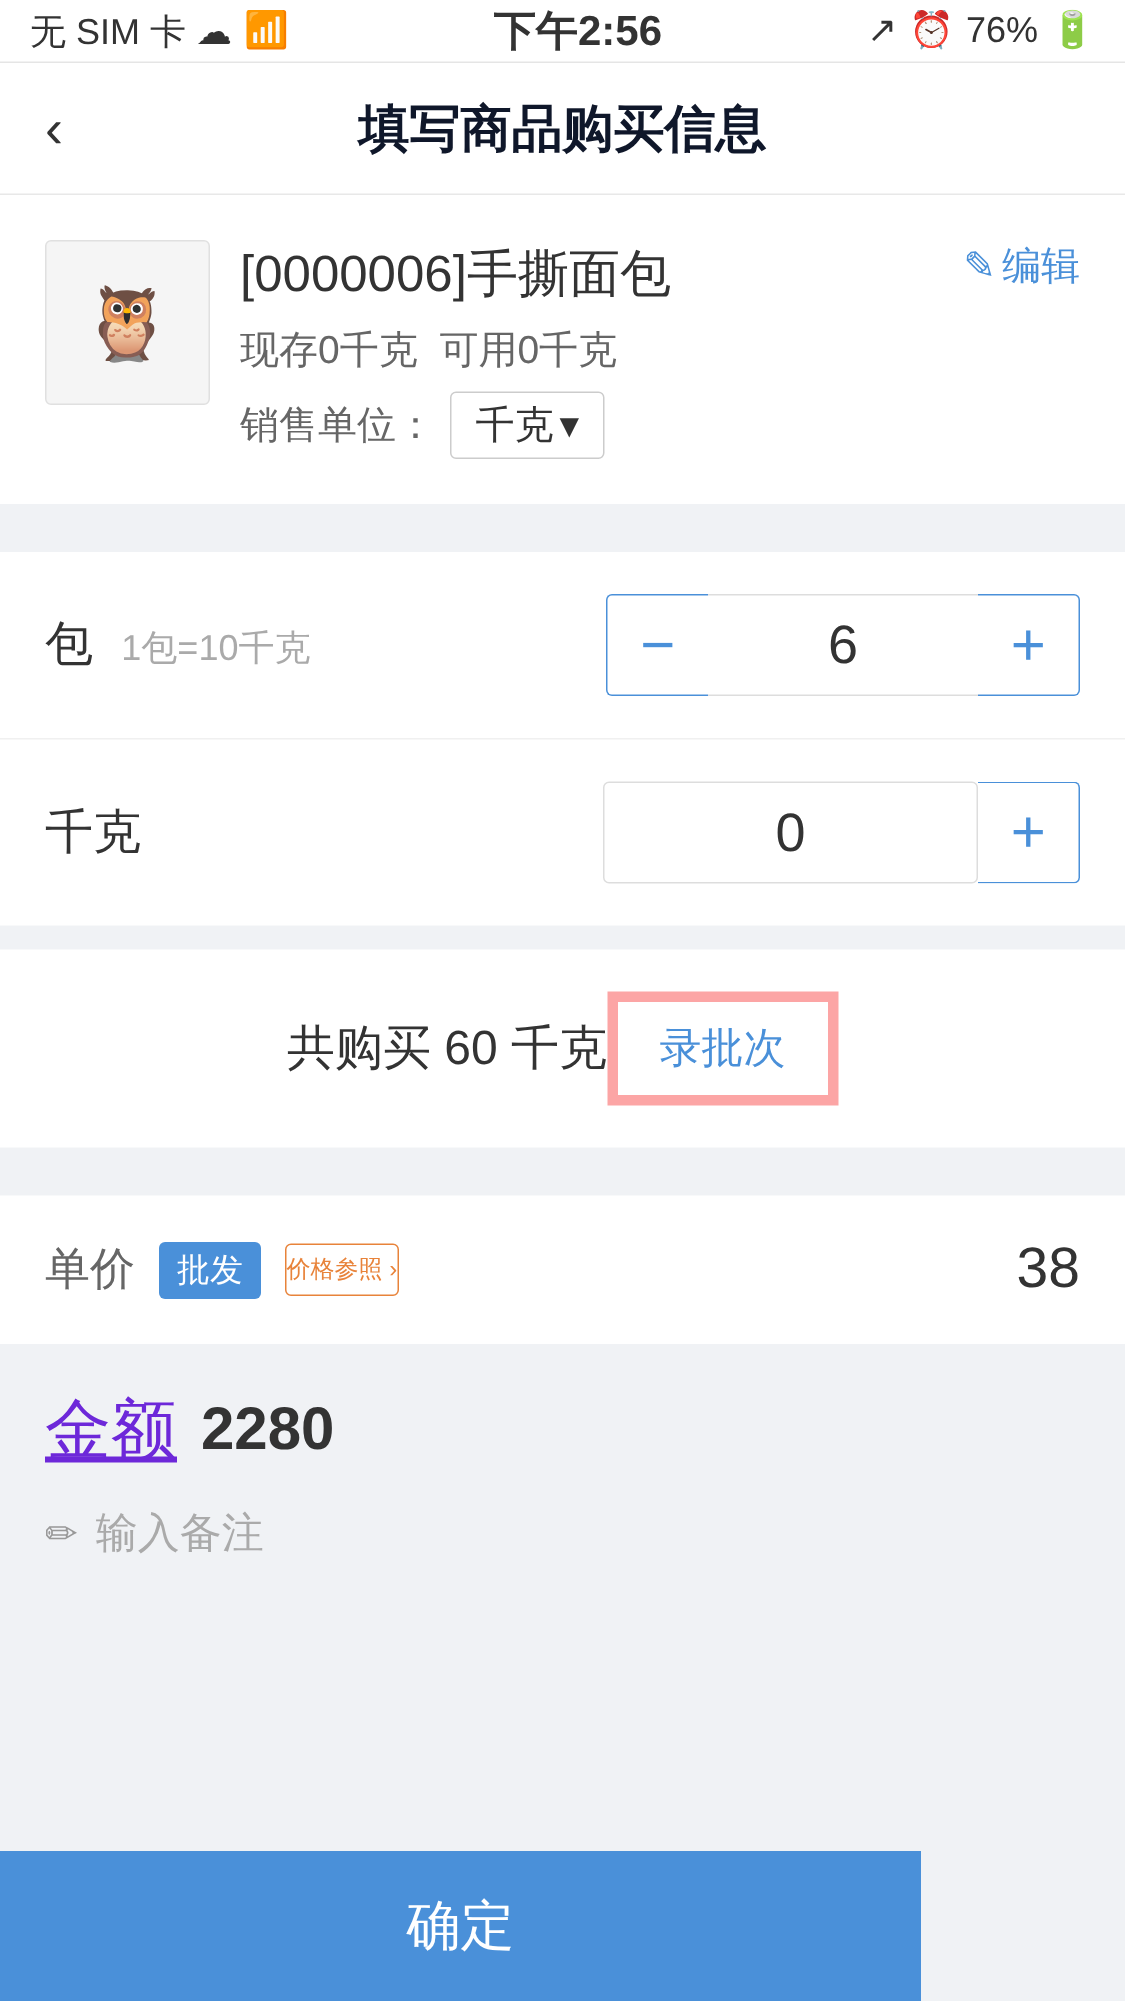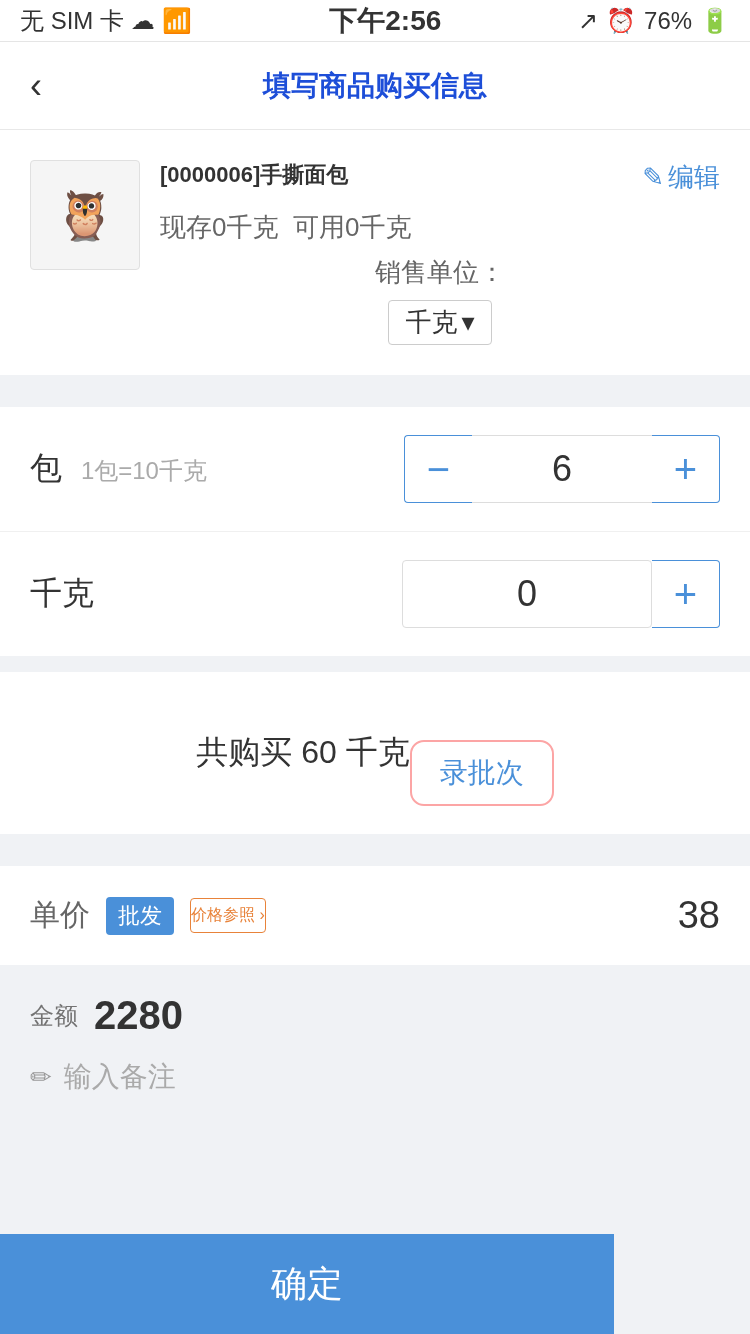--- a/index.html
+++ b/index.html
@@ -40,23 +40,23 @@
       border-bottom: 1px solid #e8e8e8;
     }
     .nav-back {
       position: absolute;
       left: 30px;
       font-size: 36px;
       color: #333;
       cursor: pointer;
     }
     .nav-title {
-      font-size: 28px;
+      font-size: 34px;
       font-weight: 600;
-      color: #1d4ed8;
+      color: #0f172a;
       font-family: Liberation Serif, serif;
     }
 
     
     .product-card {
       background: #fff;
       padding: 30px;
       display: flex;
       align-items: flex-start;
       gap: 20px;
@@ -72,37 +72,36 @@
       align-items: center;
       justify-content: center;
       flex-shrink: 0;
     }
     .owl-icon {
       font-size: 48px;
       color: #999;
     }
     .product-info { flex: 1; }
     .product-name {
-      font-size: 22px;
-      font-weight: 700;
-      color: #333;
-      margin-bottom: 20px;
+      font-size: 34px;
+      font-weight: 400;
+      color: #333;
+      margin-bottom: 10px;
     }
     .product-stock {
       font-size: 26px;
       color: #666;
       margin-bottom: 10px;
     }
     .product-unit {
       font-size: 26px;
       color: #666;
       display: flex;
       align-items: center;
       gap: 10px;
-      flex-direction: column;
     }
     .unit-select {
       border: 1px solid #ccc;
       border-radius: 4px;
       padding: 4px 16px;
       font-size: 26px;
       color: #333;
       background: #fff;
       display: inline-flex;
       align-items: center;
@@ -193,28 +192,27 @@
       display: flex;
       align-items: center;
       justify-content: center;
       margin-bottom: 16px;
     }
     .summary-text {
       font-size: 32px;
       color: #333;
     }
     .batch-btn {
-      border: 2px solid #fca5a5;
-      border-radius: 14px;
+      border: 7px solid #fca5a5;
+      border-radius: 0;
       padding: 12px 28px;
       font-size: 28px;
       color: #4a90d9;
       background: #fff;
       cursor: pointer;
-      margin-top: 40px;
     }
 
     
     .price-section {
       background: #fff;
       padding: 28px 30px;
       margin-bottom: 0;
     }
     .price-row {
       display: flex;
@@ -257,22 +255,23 @@
       background: #f0f2f5;
       padding: 28px 30px 20px;
     }
     .amount-row {
       display: flex;
       align-items: center;
       gap: 16px;
       margin-bottom: 20px;
     }
     .amount-label {
-      font-size: 24px;
-      color: #737373;
+      font-size: 44px;
+      color: #6d28d9;
+      text-decoration: underline;
     }
     .amount-value {
       font-size: 40px;
       font-weight: 600;
       color: #333;
     }
     .remark-row {
       display: flex;
       align-items: center;
       gap: 12px;

